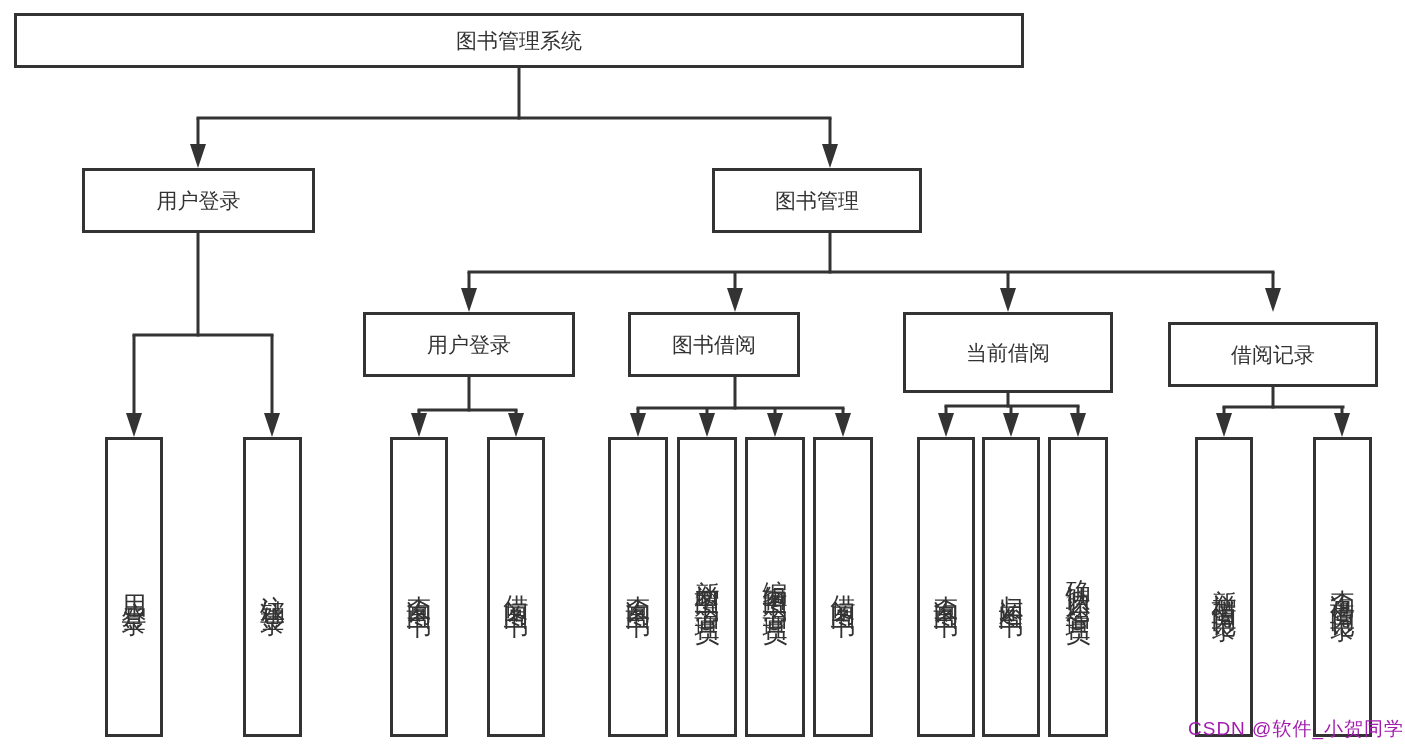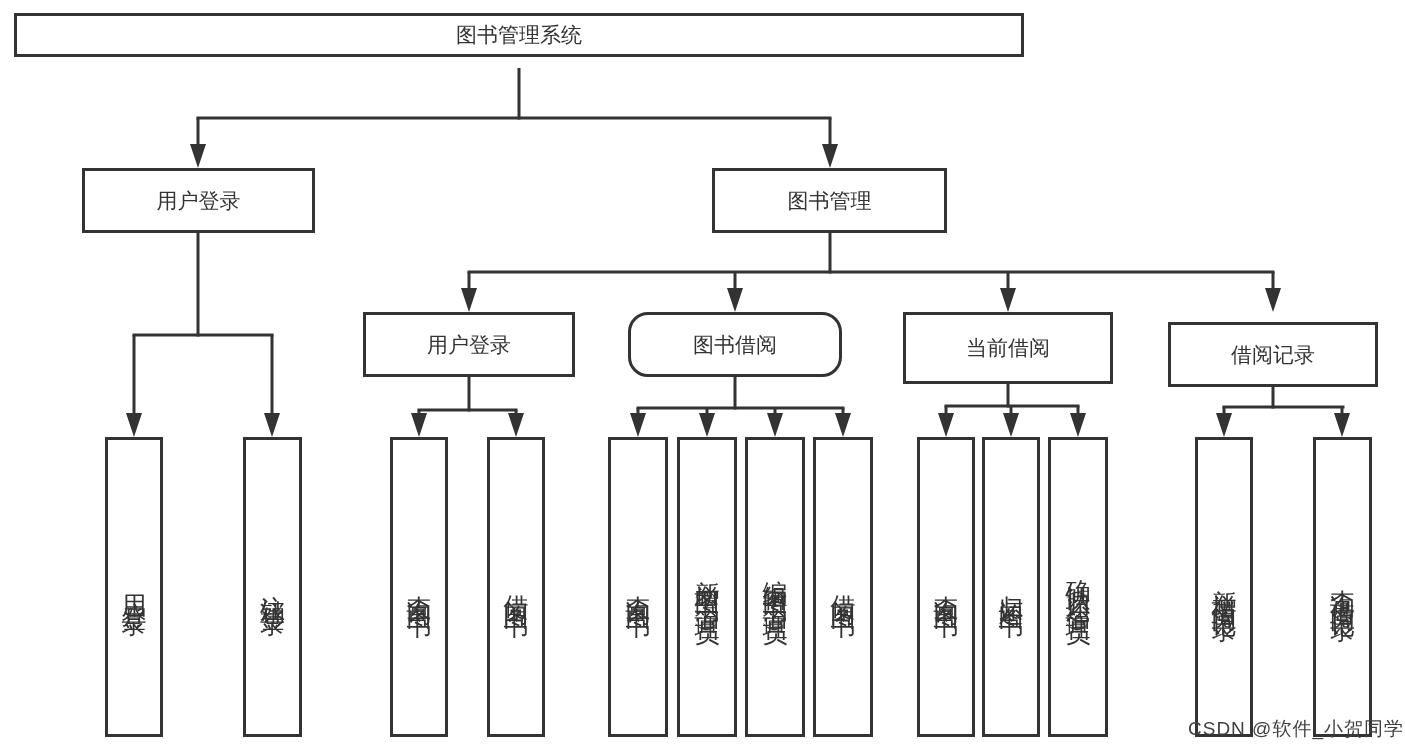--- a/index.html
+++ b/index.html
@@ -15,45 +15,45 @@
     border:3px solid #333333; background:#ffffff;
     display:flex; align-items:center; justify-content:center;
     font-size:21px; color:#333333; z-index:2;
   }
   .leaf { font-size:25px; }
   .vtext {
     writing-mode:vertical-rl; text-orientation:mixed;
     letter-spacing:6px; line-height:1; white-space:nowrap;
   }
   
-  .n-root { left:14px;  top:13px;  width:1010px; height:44px; }
+  .n-root { left:14px;  top:13px;  width:1010px; height:55px; }
   .n-ul   { left:82px;  top:168px; width:233px;  height:65px; }
-  .n-bm   { left:712px; top:168px; width:235px;  height:65px; }
+  .n-bm   { left:712px; top:168px; width:210px;  height:65px; }
   .n-xs   { left:363px; top:312px; width:212px;  height:65px; }
-  .n-tj   { left:628px; top:312px; width:214px;  height:65px;border-radius:20px; }
-  .n-dq   { left:903px; top:312px; width:210px;  height:72px; }
+  .n-tj   { left:628px; top:312px; width:172px;  height:65px; }
+  .n-dq   { left:903px; top:312px; width:210px;  height:81px; }
   .n-jy   { left:1168px;top:312px; width:210px;  height:65px;margin-top:10px; }
   
   .lf { top:437px; height:300px; }
   .a1 { left:105px;  width:58px; }
   .a2 { left:243px;  width:59px; }
   .b1 { left:390px;  width:58px; }
   .b2 { left:487px;  width:58px; }
   .c1 { left:608px;  width:60px; }
   .c2 { left:677px;  width:60px; }
   .c3 { left:745px;  width:60px; }
   .c4 { left:813px;  width:60px; }
   .d1 { left:917px;  width:58px; }
   .d2 { left:982px;  width:58px; }
   .d3 { left:1048px; width:60px; }
   .e1 { left:1195px; width:58px; }
   .e2 { left:1313px; width:59px; }
   .watermark {
     position:absolute; left:1188px; top:716px;
-    font-size:19px; color:#404040; z-index:3;
+    font-size:19px; color:#a21caf; z-index:3;
     letter-spacing:1px; white-space:nowrap;
   }
 </style>
 </head>
 <body>
 
 <div id="stage">
 
   <svg id="connectors" viewBox="0 0 1405 747" xmlns="http://www.w3.org/2000/svg">
     <g stroke="#333333" stroke-width="3" fill="#333333">

